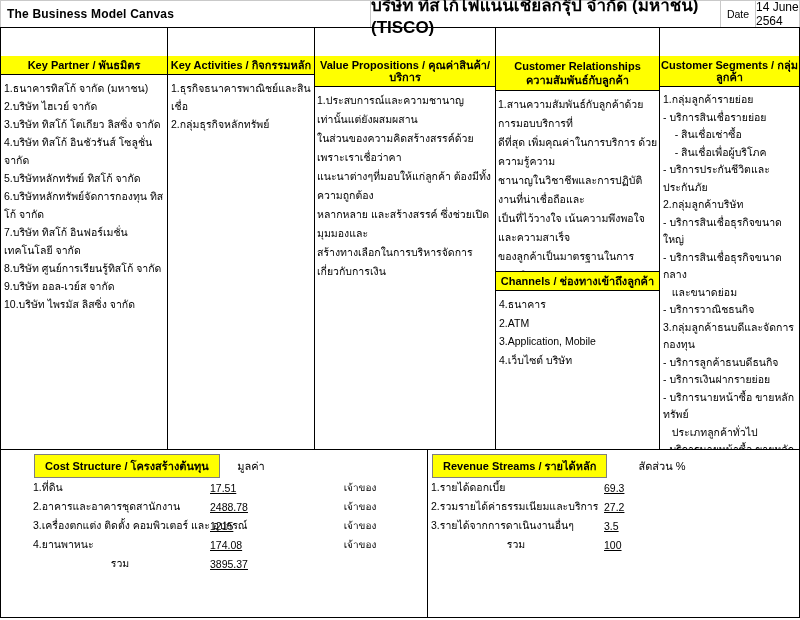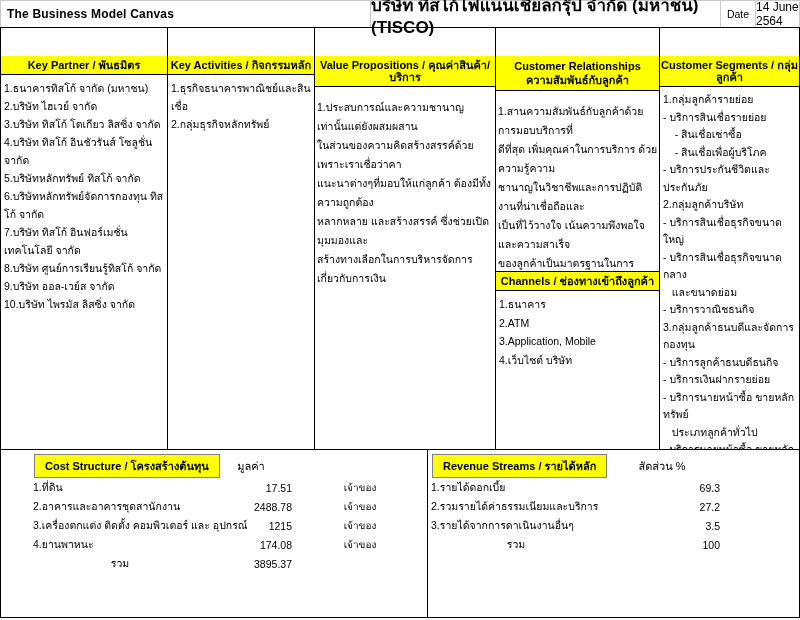--- a/index.html
+++ b/index.html
@@ -27,42 +27,42 @@
   .col { position:relative; border-right:1px solid #000; overflow:hidden; height:100%; }
   .col:last-child { border-right:none; }
   .c1 { width:167px; } .c2 { width:147px; } .c3 { width:181px; } .c4 { width:164px; } .c5 { flex:1; }
 
   .colhead { background:#ffff00; border-bottom:1px solid #000;
     font-weight:bold; font-size:11px; text-align:center; padding:3px 1px; line-height:12px;margin-top:28px; }
   .colhead div { line-height:14px; }
 
   .items { padding:4px 2px 0 3px; font-size:10.5px; }
   .items > div { line-height:18px; white-space:pre-wrap; }
-  .para  { padding:11px 1px 0 2px; font-size:10.5px; }
+  .para  { padding:4px 1px 0 2px; font-size:10.5px; }
   .para > div { line-height:19px; white-space:pre-wrap; }
   .seg > div { line-height:17.5px; }
 
   .subblock { position:absolute; left:0; right:0; }
   .sb-resources { top:214px; }
   .sb-channels  { top:215px; }
   .subblock .items > div { line-height:18.5px; }
 
   
   .bottom { position:absolute; top:450px; left:0; width:800px; height:168px;
     display:flex; border-left:1px solid #000; border-right:1px solid #000;
     border-bottom:1px solid #000; }
   .bottom-left  { width:398px; border-right:1px solid #000; padding-top:4px;margin-left:29px; }
   .bottom-right { flex:1; padding-top:4px; }
 
   .trow { display:grid; height:19px; align-items:center; font-size:10.5px; }
   .bottom-left  .trow { grid-template-columns:180px 82px 136px; }
   .bottom-right .trow { grid-template-columns:176px 116px 1fr; }
   .trow.thead { height:22px; margin-bottom:2px; }
   .cell.name { padding-left:3px; white-space:nowrap; }
-  .cell.val  { text-align:right; }
+  .cell.val  { text-align:left;text-decoration:underline; }
   .cell.own  { text-align:center; font-size:10px; }
   .cell.center { text-align:center; padding-left:0; }
   .ylabel { display:inline-block; background:#ffff00; border:1px solid #7f7f7f;
     font-weight:bold; font-size:11px; padding:2px 10px; margin-left:4px; white-space:nowrap; }
   .valhead { text-align:center; font-size:11px; }
 </style>
 </head>
 <body>
 
 <div class="page">
@@ -119,21 +119,21 @@
       <div class="para">
           <div>1.สานความสัมพันธ์กับลูกค้าด้วยการมอบบริการที่</div>
           <div>ดีที่สุด เพิ่มคุณค่าในการบริการ ด้วยความรู้ความ</div>
           <div>ชานาญในวิชาชีพและการปฏิบัติงานที่น่าเชื่อถือและ</div>
           <div>เป็นที่ไว้วางใจ เน้นความพึงพอใจและความสาเร็จ</div>
           <div>ของลูกค้าเป็นมาตรฐานในการประเมินผลงาน</div>
         </div>
       <div class="subblock sb-channels">
         <div class="colhead" style="border-top:1px solid #000;">Channels / ช่องทางเข้าถึงลูกค้า</div>
         <div class="items">
-            <div>1.ธนาคาร</div>
+            <div>4.ธนาคาร</div>
             <div>2.ATM</div>
             <div>3.Application, Mobile</div>
             <div>4.เว็บไซต์ บริษัท</div>
           </div>
       </div>
     </div>
 
     <div class="col c5">
       <div class="colhead">Customer Segments / กลุ่มลูกค้า</div>
       <div class="items seg">

